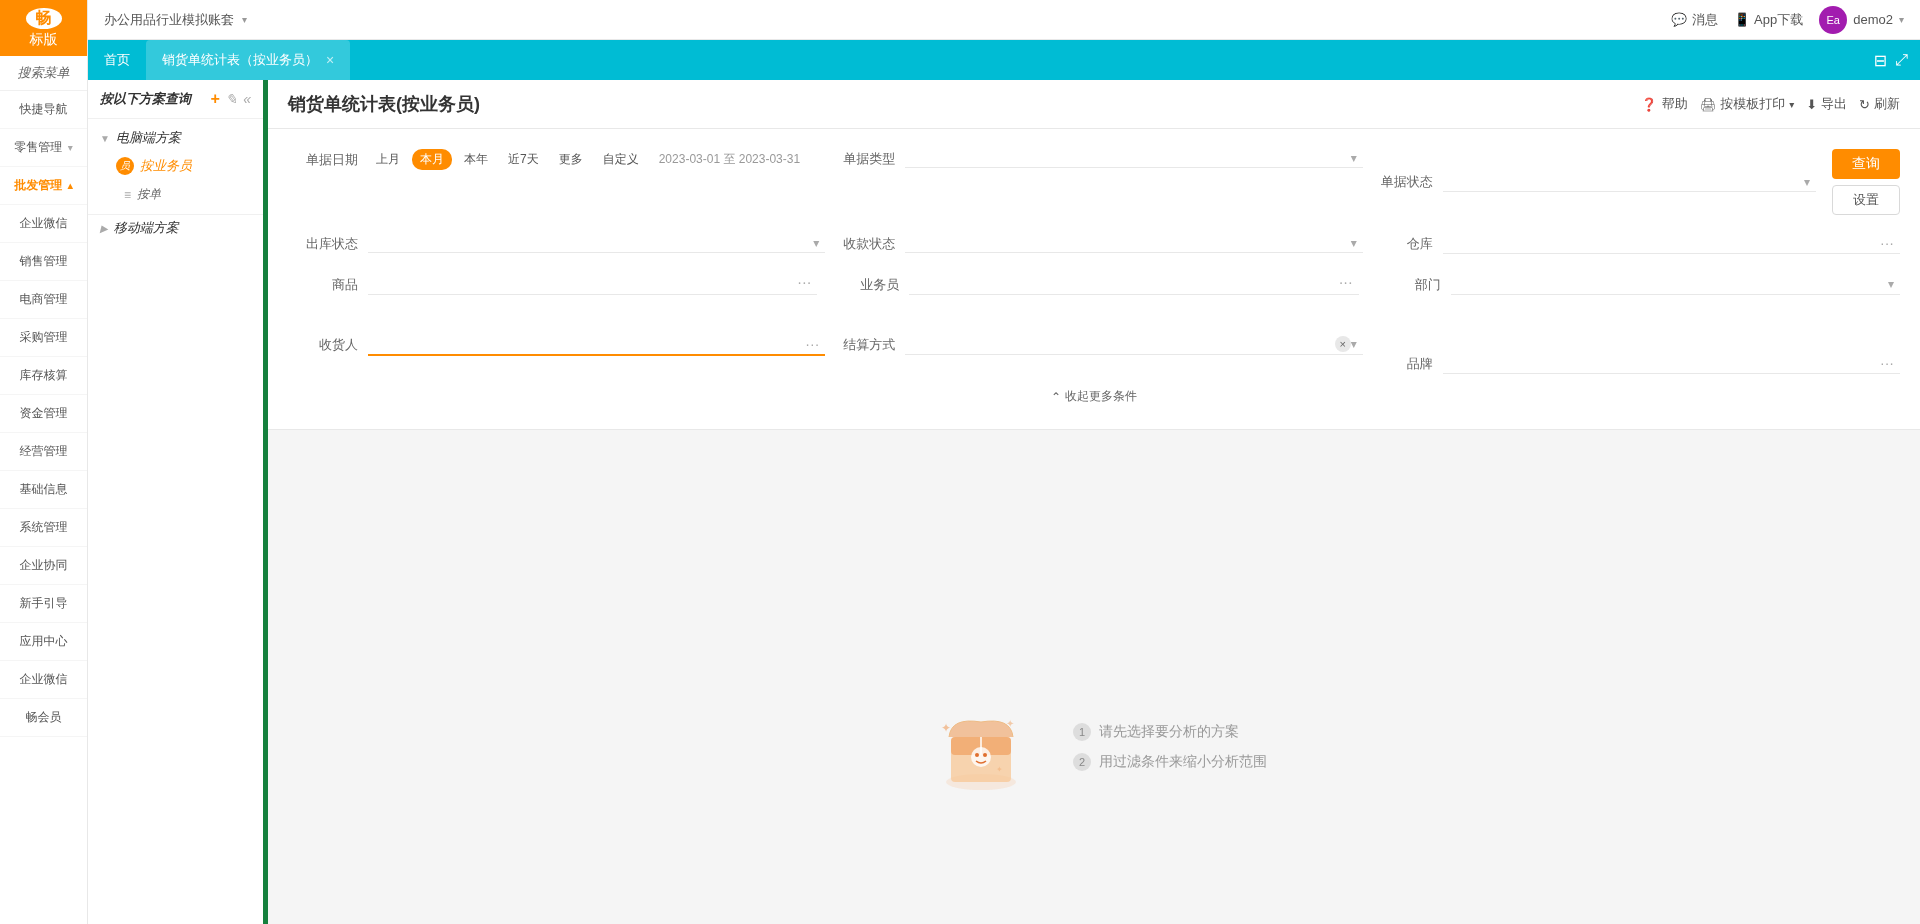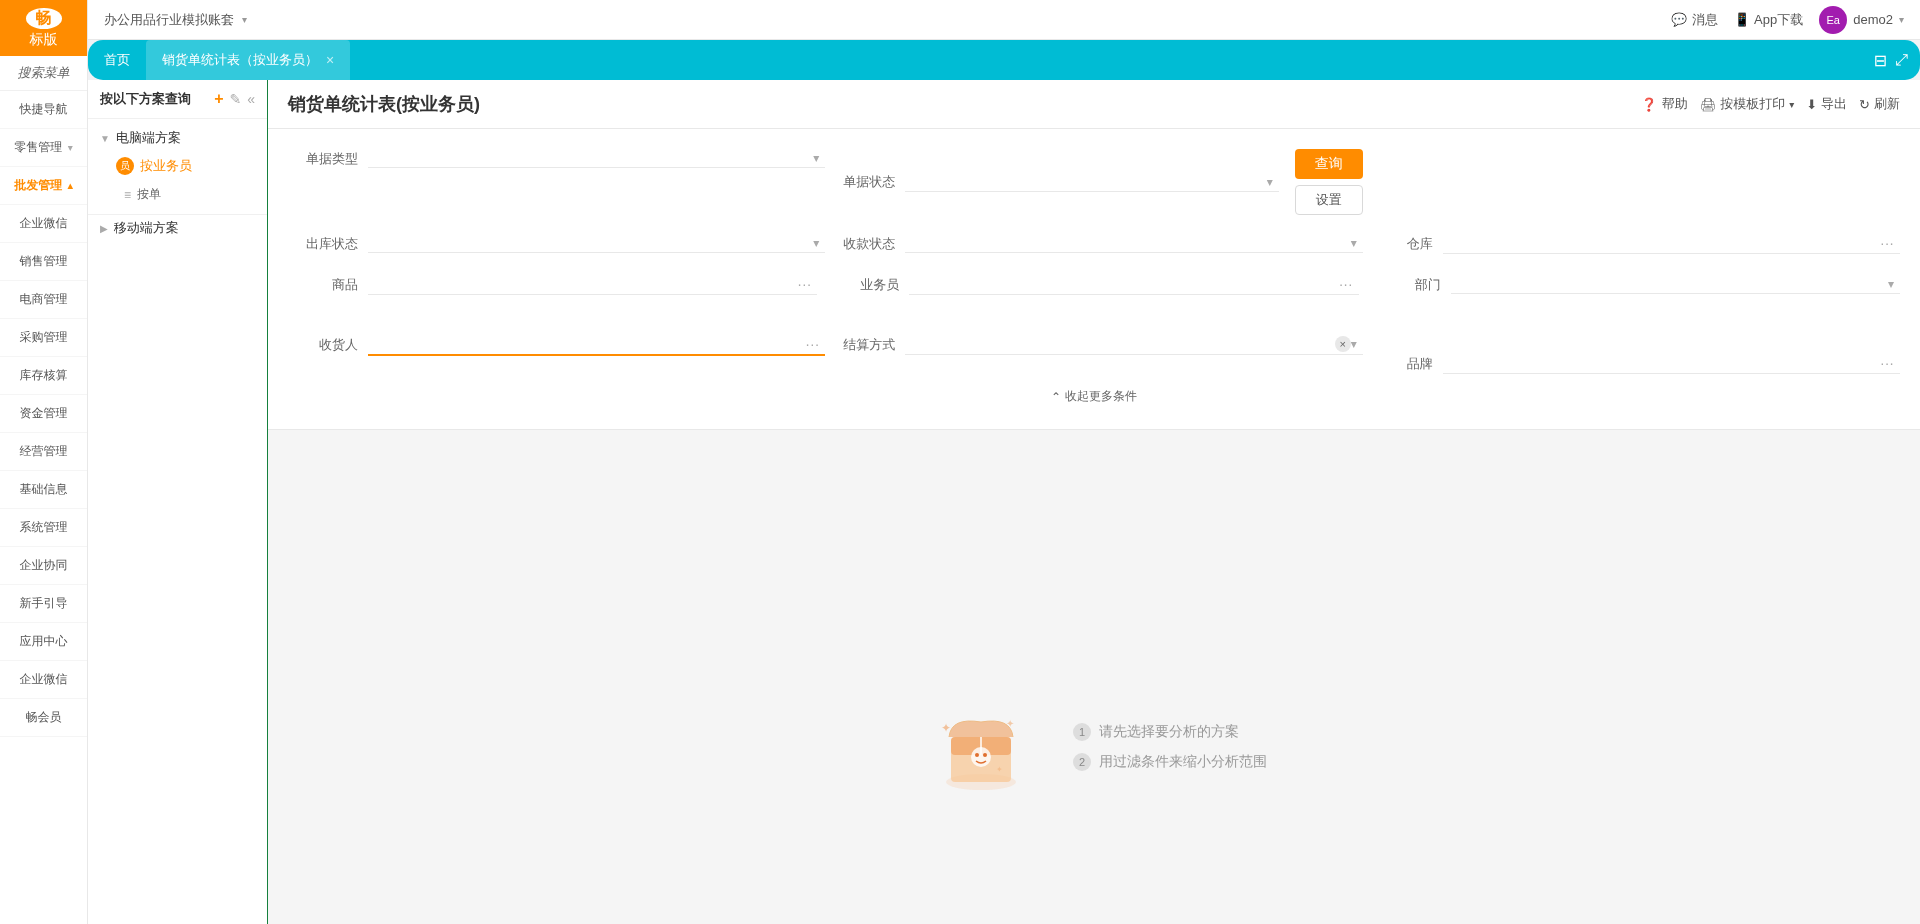--- a/index.html
+++ b/index.html
@@ -18,33 +18,33 @@
 
     
     .top-header { height: 40px; background: #fff; display: flex; align-items: center; justify-content: space-between; padding: 0 16px; border-bottom: 1px solid #e8e8e8; }
     .top-header-left { display: flex; align-items: center; gap: 8px; font-size: 13px; color: #555; }
     .top-header-right { display: flex; align-items: center; gap: 16px; font-size: 13px; color: #555; }
     .top-header-right .msg-icon, .top-header-right .app-icon { cursor: pointer; display: flex; align-items: center; gap: 4px; }
     .top-header-right .avatar { width: 28px; height: 28px; border-radius: 50%; background: #a21caf; display: flex; align-items: center; justify-content: center; color: #fff; font-size: 12px; }
     .dropdown-arrow { font-size: 10px; color: #999; }
 
     
-    .tab-bar { height: 40px; background: #00bcd4; display: flex; align-items: center; padding: 0 0; border-radius: 15px; }
+    .tab-bar { height: 40px; background: #00bcd4; display: flex; align-items: center; padding: 0 0; }
     .tab-item { display: flex; align-items: center; padding: 0 16px; height: 40px; font-size: 13px; cursor: pointer; }
     .tab-item.home { color: #fff; background: transparent; }
     .tab-item.active-tab { color: #fff; background: rgba(255,255,255,0.15); border-radius: 4px 4px 0 0; }
     .tab-item .close-btn { margin-left: 8px; color: #fff; font-size: 14px; opacity: 0.7; cursor: pointer; }
     .tab-bar-actions { margin-left: auto; display: flex; align-items: center; padding-right: 12px; gap: 8px; }
     .tab-bar-actions span { color: #fff; font-size: 18px; cursor: pointer; }
 
     
     .page-container { flex: 1; display: flex; overflow: hidden; }
 
     
-    .left-panel { width: 180px; background: #fff; border-right: 1px solid #15803d; overflow-y: auto; }
+    .left-panel { width: 180px; background: #fff; border-right: 5px solid #15803d; overflow-y: auto; font-style: italic; }
     .left-panel-header { padding: 10px 12px; display: flex; align-items: center; justify-content: space-between; border-bottom: 1px solid #f0f0f0; }
     .left-panel-header-title { font-size: 13px; color: #333; font-weight: bold; }
     .left-panel-header-actions { display: flex; gap: 6px; align-items: center; }
     .left-panel-header-actions span { cursor: pointer; color: #aaa; font-size: 14px; }
     .left-panel-section { padding: 6px 0; }
     .left-panel-section-title { padding: 4px 12px; display: flex; align-items: center; gap: 6px; font-size: 13px; color: #333; cursor: pointer; }
     .left-panel-section-title .arrow { font-size: 10px; color: #aaa; }
     .left-panel-item { padding: 6px 12px 6px 28px; display: flex; align-items: center; gap: 6px; font-size: 13px; color: #555; cursor: pointer; }
     .left-panel-item.active { color: #ff8c00; }
     .left-panel-item .item-icon { width: 18px; height: 18px; border-radius: 50%; background: #ff8c00; display: flex; align-items: center; justify-content: center; color: #fff; font-size: 10px; }
@@ -253,20 +253,32 @@
           <div class="action-btn">
             <span>↻</span>
             <span>刷新</span>
           </div>
         </div>
       </div>
 
       <div class="filter-area">
         <div style="display:grid;grid-template-columns:1fr 1fr 1fr;gap:0;align-items:start;">
 
+          <div class="filter-col" style="padding:4px 0;align-items:center;display:flex;">
+            <span class="filter-label">单据日期</span>
+            <div class="date-tabs">
+              <span class="date-tab">上月</span>
+              <span class="date-tab active">本月</span>
+              <span class="date-tab">本年</span>
+              <span class="date-tab">近7天</span>
+              <span class="date-tab">更多</span>
+              <span class="date-tab">自定义</span>
+            </div>
+            <span class="date-range">2023-03-01 至 2023-03-31</span>
+          </div>
 
           <div class="filter-col" style="padding:4px 0;display:flex;align-items:center;">
             <span class="filter-label">单据类型</span>
             <div class="filter-field" style="flex:1;">
               <span class="filter-field-text"></span>
               <span class="filter-field-arrow">▾</span>
             </div>
           </div>
 
           <div class="filter-col" style="padding:4px 0;display:flex;align-items:center;">
@@ -302,21 +314,21 @@
 
           <div class="filter-col" style="display:flex;">
             <span class="filter-label">仓库</span>
             <div class="filter-field" style="flex:1;">
               <span class="filter-field-text"></span>
               <span class="filter-field-dots">···</span>
             </div>
           </div>
         </div>
 
-        <div style="display:grid;grid-template-columns:1fr 1fr 1fr;gap:12px;align-items:center;margin-top:8px;">
+        <div style="display:grid;grid-template-columns:1fr 1fr 1fr;gap:12px;align-items:center;margin-top:8px;font-family:Liberation Serif, serif;">
 
           <div class="filter-col" style="display:flex;align-items:center;">
             <span class="filter-label">商品</span>
             <div class="filter-field" style="flex:1;">
               <span class="filter-field-text"></span>
               <span class="filter-field-dots">···</span>
             </div>
           </div>
 
           <div class="filter-col" style="display:flex;align-items:center;">

